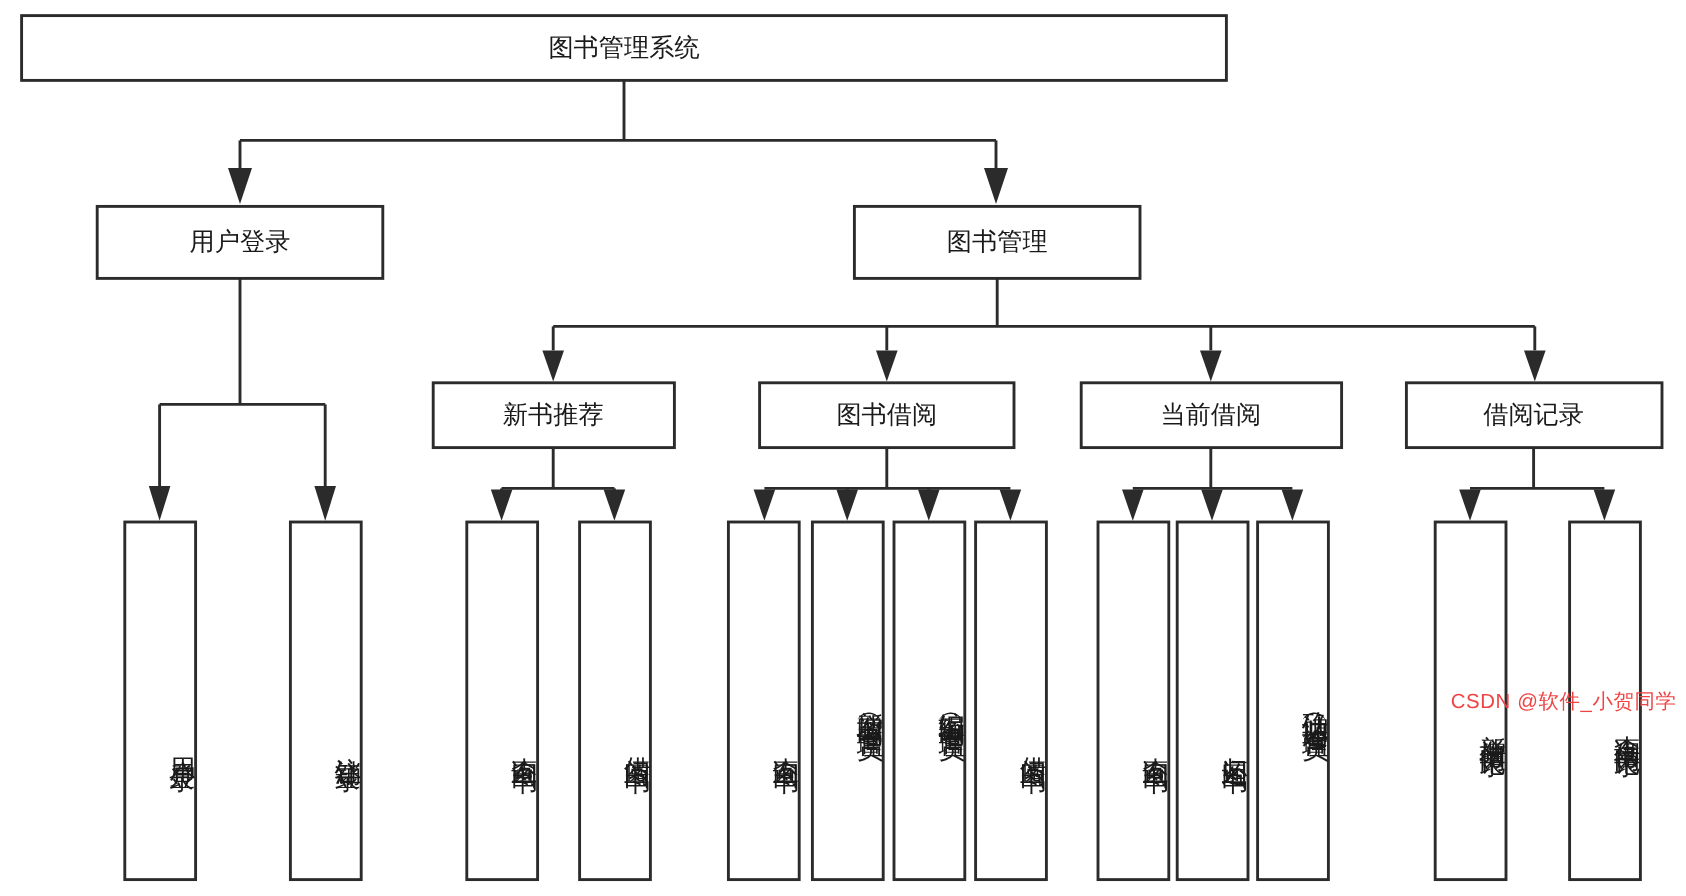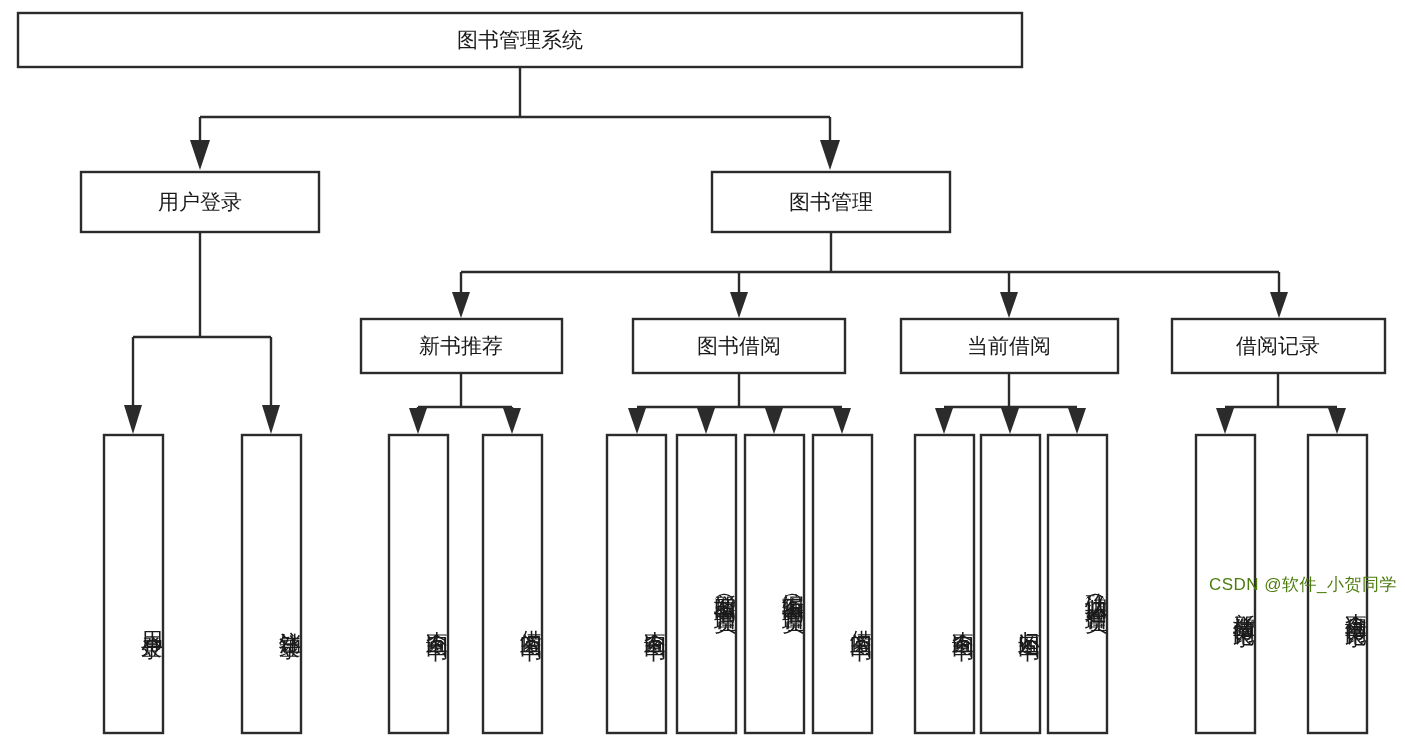--- a/index.html
+++ b/index.html
@@ -62,21 +62,21 @@
     letter-spacing: 3px;
     white-space: nowrap;
     pointer-events: none;
   }
   .watermark {
     position: absolute;
     right: 8px;
     bottom: 4px;
     font-family: "Liberation Sans", "DejaVu Sans", sans-serif;
     font-size: 17px;
-    color: #4d7c0f;
+    color: #ef4444;
     white-space: nowrap;
     letter-spacing: 0.5px;
   }
 </style>
 </head>
 <body>
 
 <div id="diagram-root">
 
   <svg class="diagram-svg" viewBox="0 0 1405 747">

